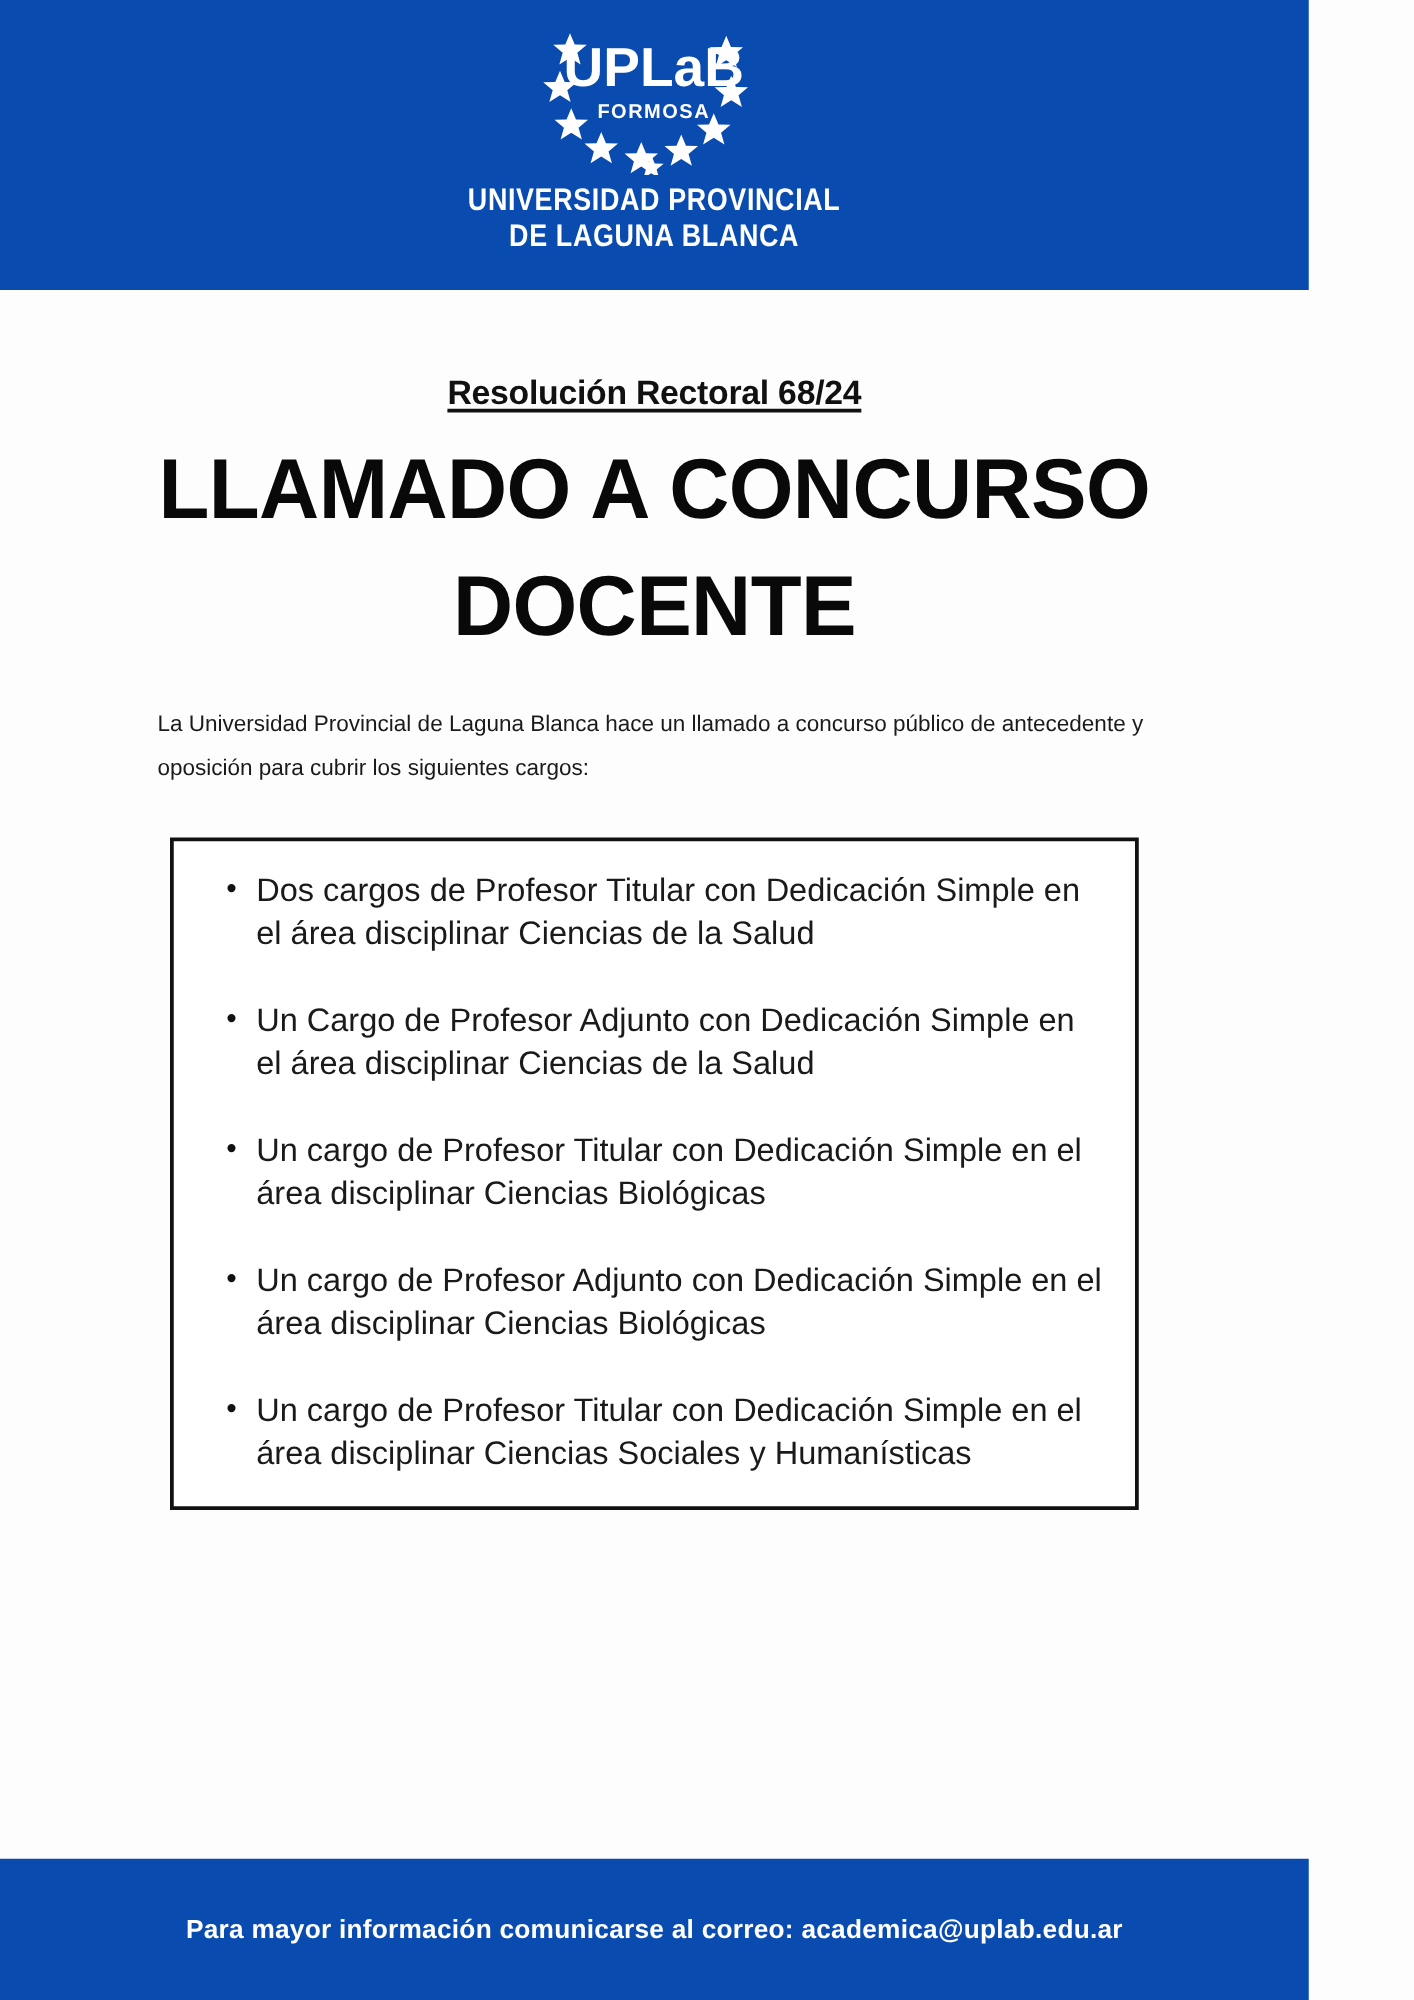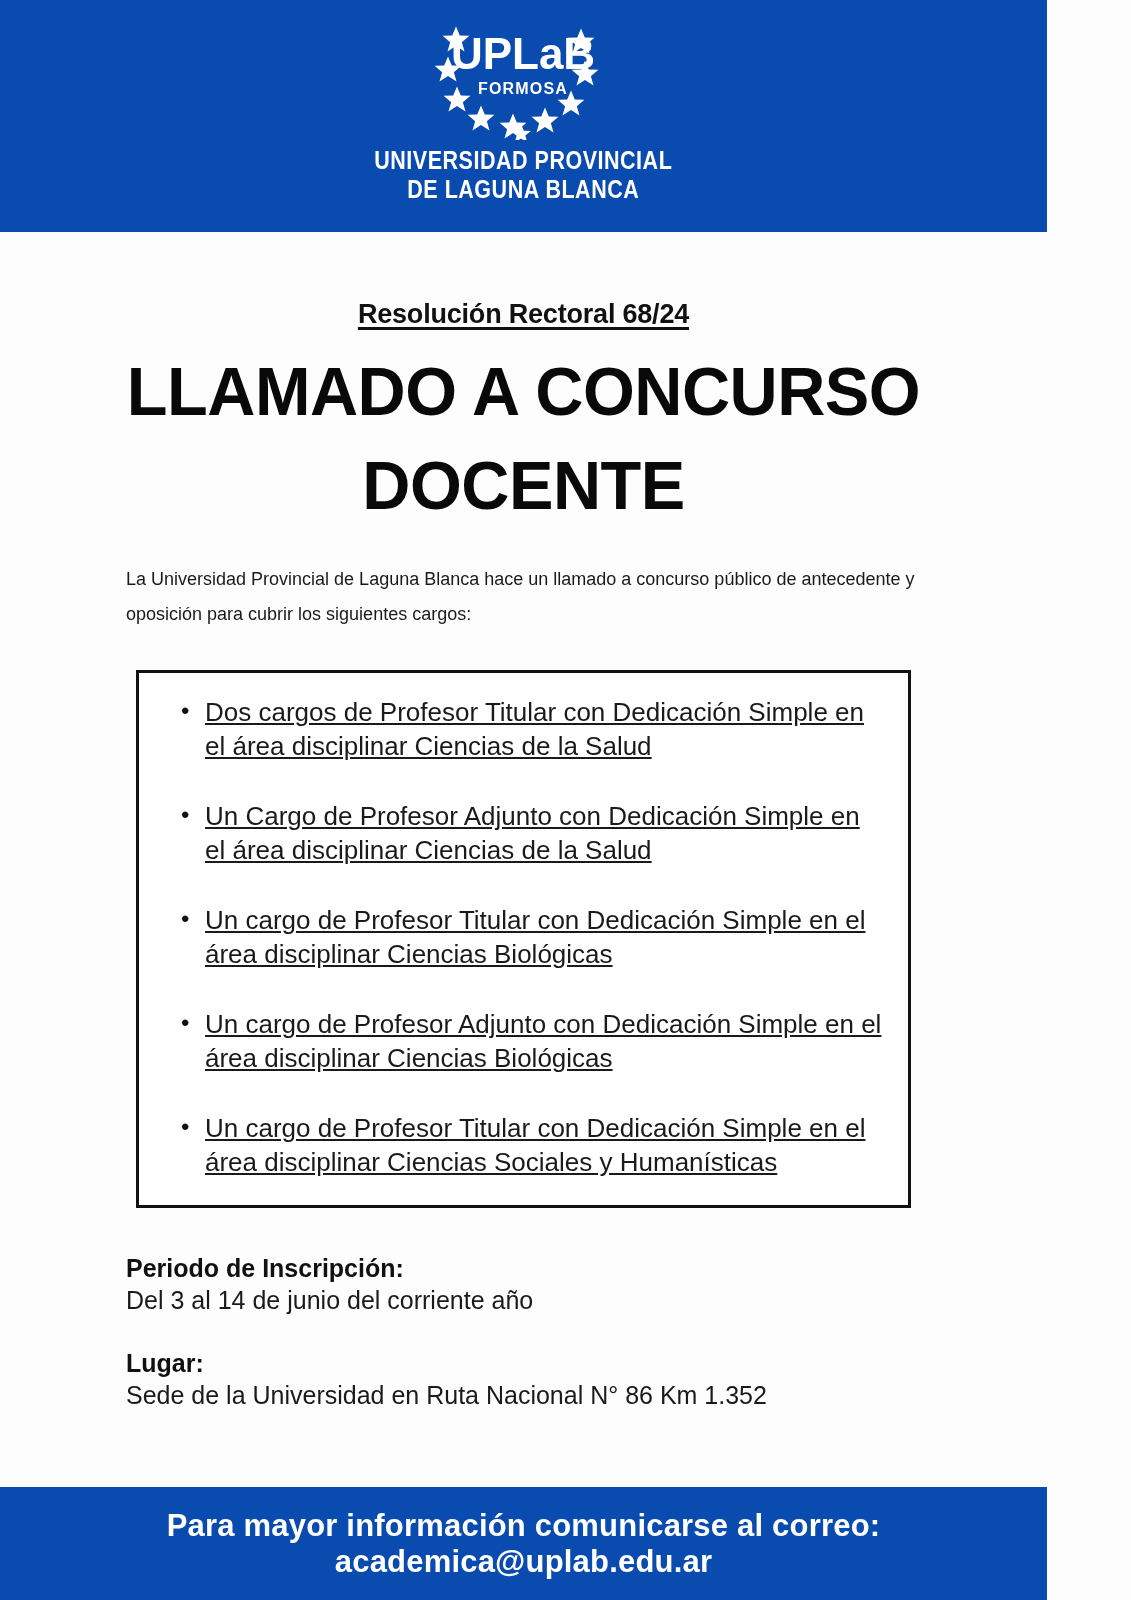--- a/index.html
+++ b/index.html
@@ -122,21 +122,20 @@
   }
 
   ul.cargos-list li {
     position: relative;
     padding-left: 40px;
     margin-bottom: 36px;
     font-family: "Liberation Sans Narrow", "Liberation Sans", sans-serif;
     font-size: 26px;
     line-height: 34px;
     color: #1a1a1a;
-    text-decoration: underline;
   }
   ul.cargos-list li:last-child {
     margin-bottom: 0;
   }
   ul.cargos-list li::before {
     content: "\2022";
     position: absolute;
     left: 16px;
     top: -1px;
     font-size: 24px;
@@ -173,21 +172,21 @@
     background: #0A4BB0;
     display: flex;
     align-items: center;
     justify-content: center;
     flex: none;
   }
   .footer-text {
     color: #ffffff;
     font-family: "Liberation Sans Narrow", "Liberation Sans", sans-serif;
     font-weight: bold;
-    font-size: 31px;
+    font-size: 21px;
     letter-spacing: 0.2px;
     text-align: center;
   }
 </style>
 </head>
 <body>
 
 <div class="poster">
 
   <header class="header-band">
@@ -239,33 +238,20 @@
     <div class="cargos-box">
       <ul class="cargos-list">
         <li>Dos cargos de Profesor Titular con Dedicación Simple en el área disciplinar Ciencias de la Salud</li>
         <li>Un Cargo de Profesor Adjunto con Dedicación Simple en el área disciplinar Ciencias de la Salud</li>
         <li>Un cargo de Profesor Titular con Dedicación Simple en el área disciplinar Ciencias Biológicas</li>
         <li>Un cargo de Profesor Adjunto con Dedicación Simple en el área disciplinar Ciencias Biológicas</li>
         <li>Un cargo de Profesor Titular con Dedicación Simple en el área disciplinar Ciencias Sociales y Humanísticas</li>
       </ul>
     </div>
 
-    <div class="details">
-
-      <div class="detail-block">
-        <div class="detail-label">Periodo de Inscripción:</div>
-        <div class="detail-value">Del 3 al 14 de junio del corriente año</div>
-      </div>
-
-      <div class="detail-block">
-        <div class="detail-label">Lugar:</div>
-        <div class="detail-value">Sede de la Universidad en Ruta Nacional N° 86 Km 1.352</div>
-      </div>
-
-    </div>
 
   </main>
 
   <footer class="footer-band">
     <div class="footer-text">Para mayor información comunicarse al correo: academica@uplab.edu.ar</div>
   </footer>
 
 </div>
 
 </body></html>

